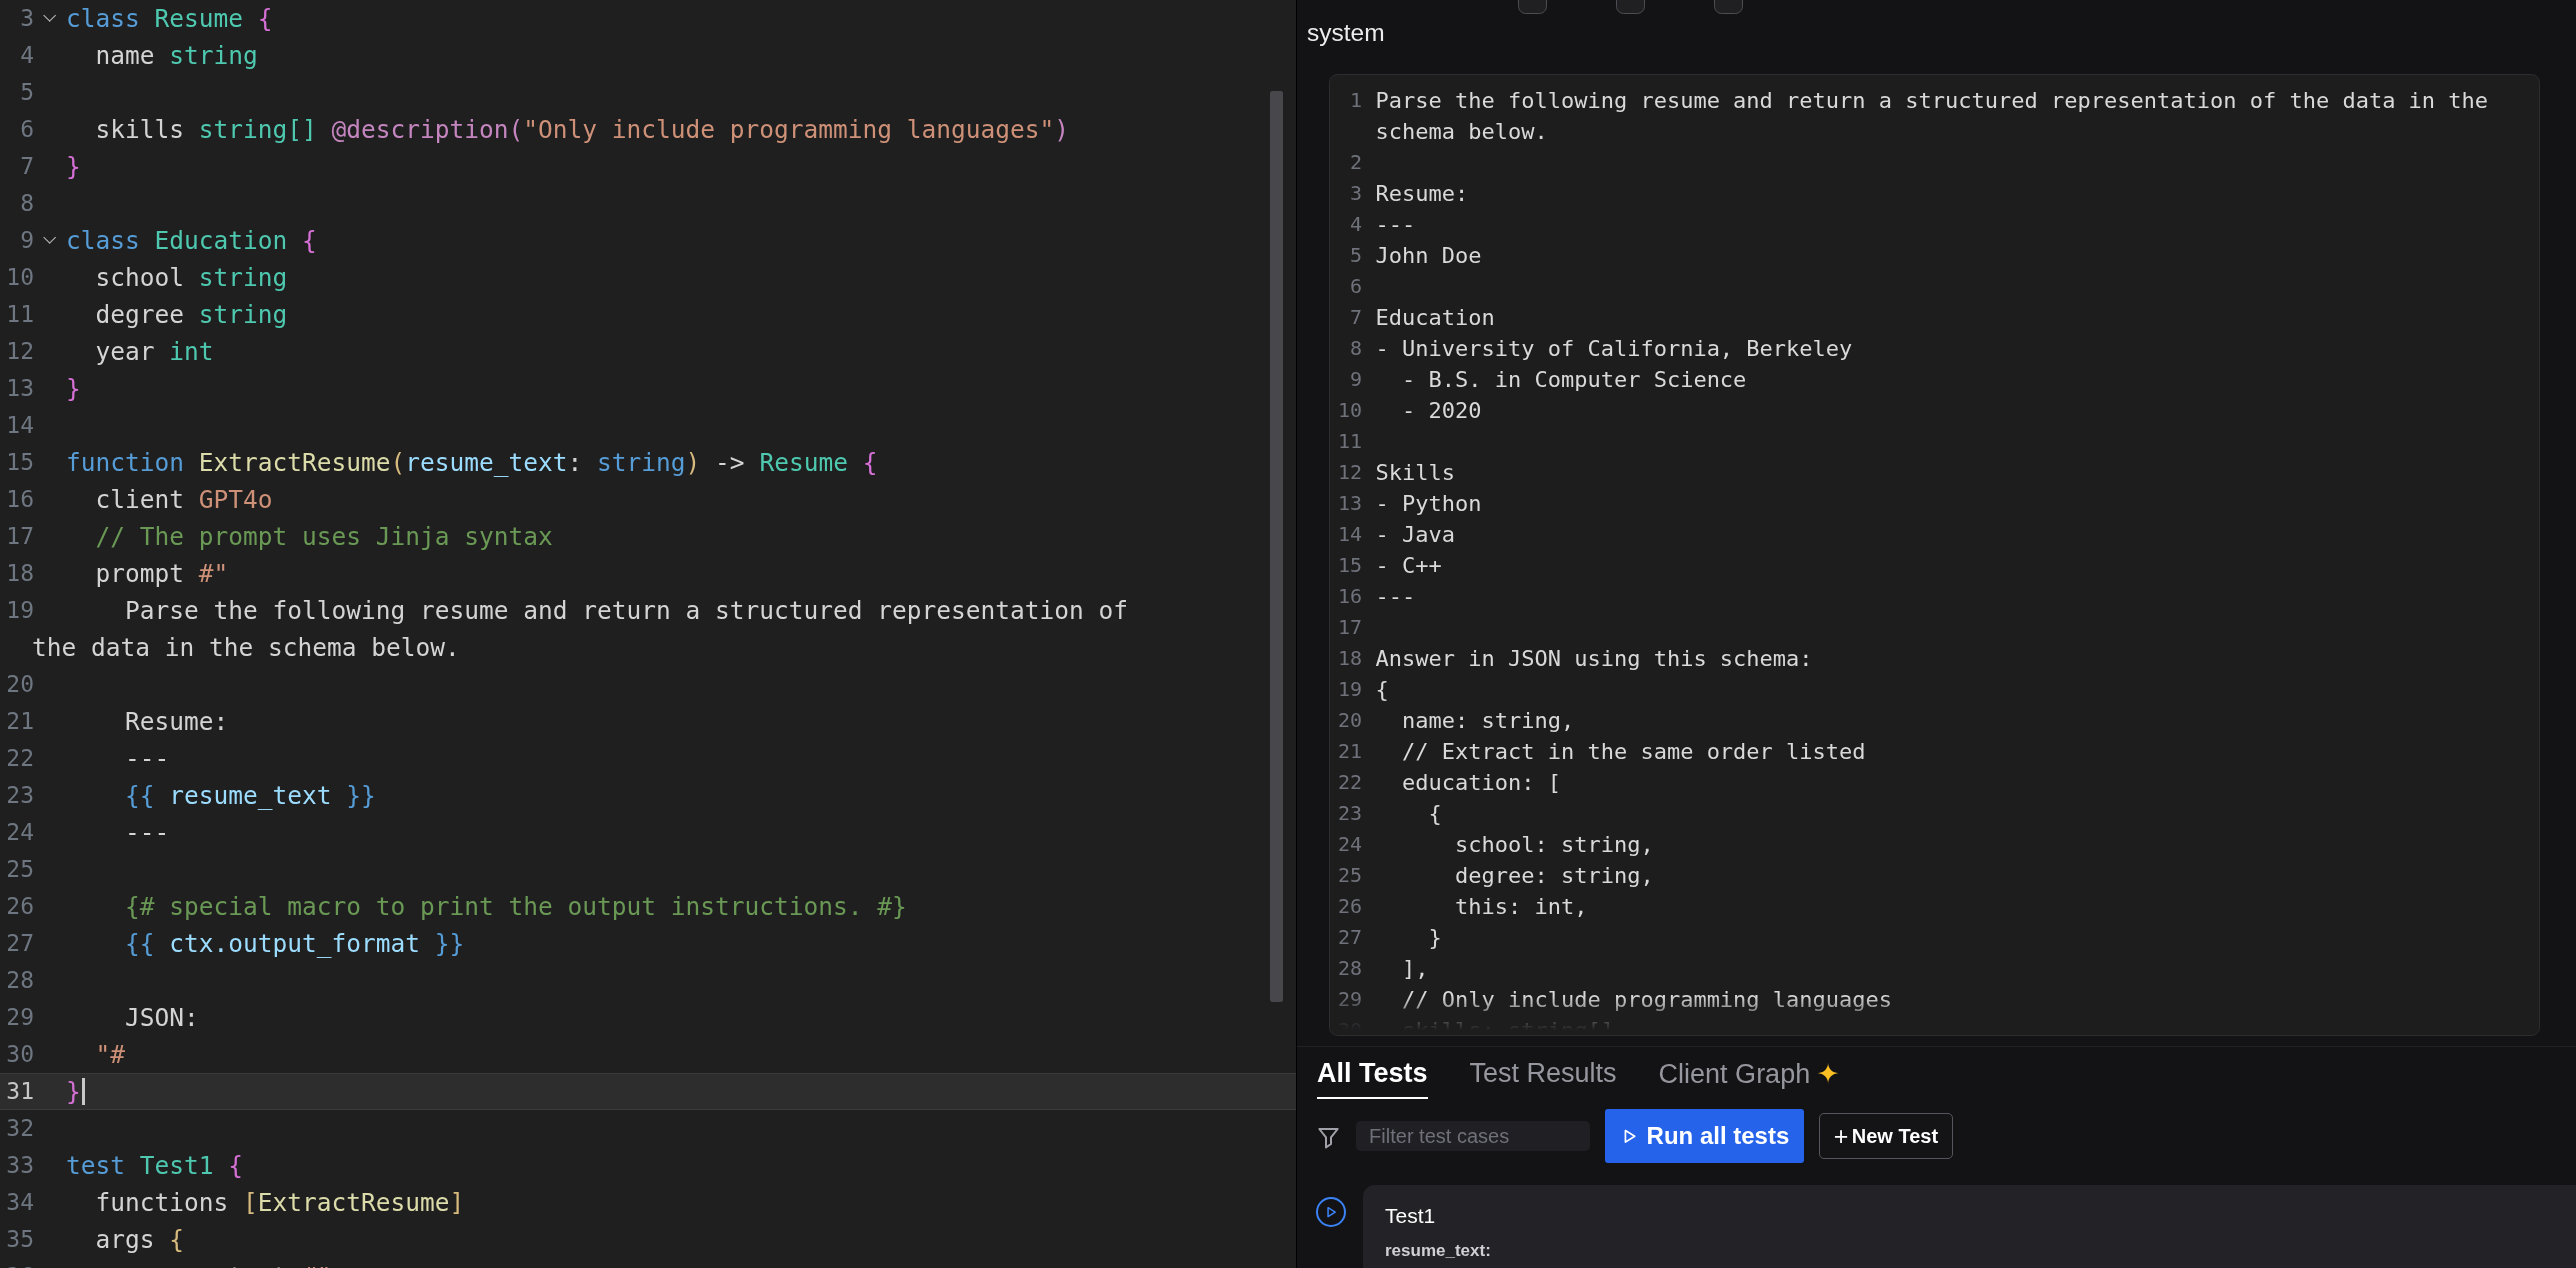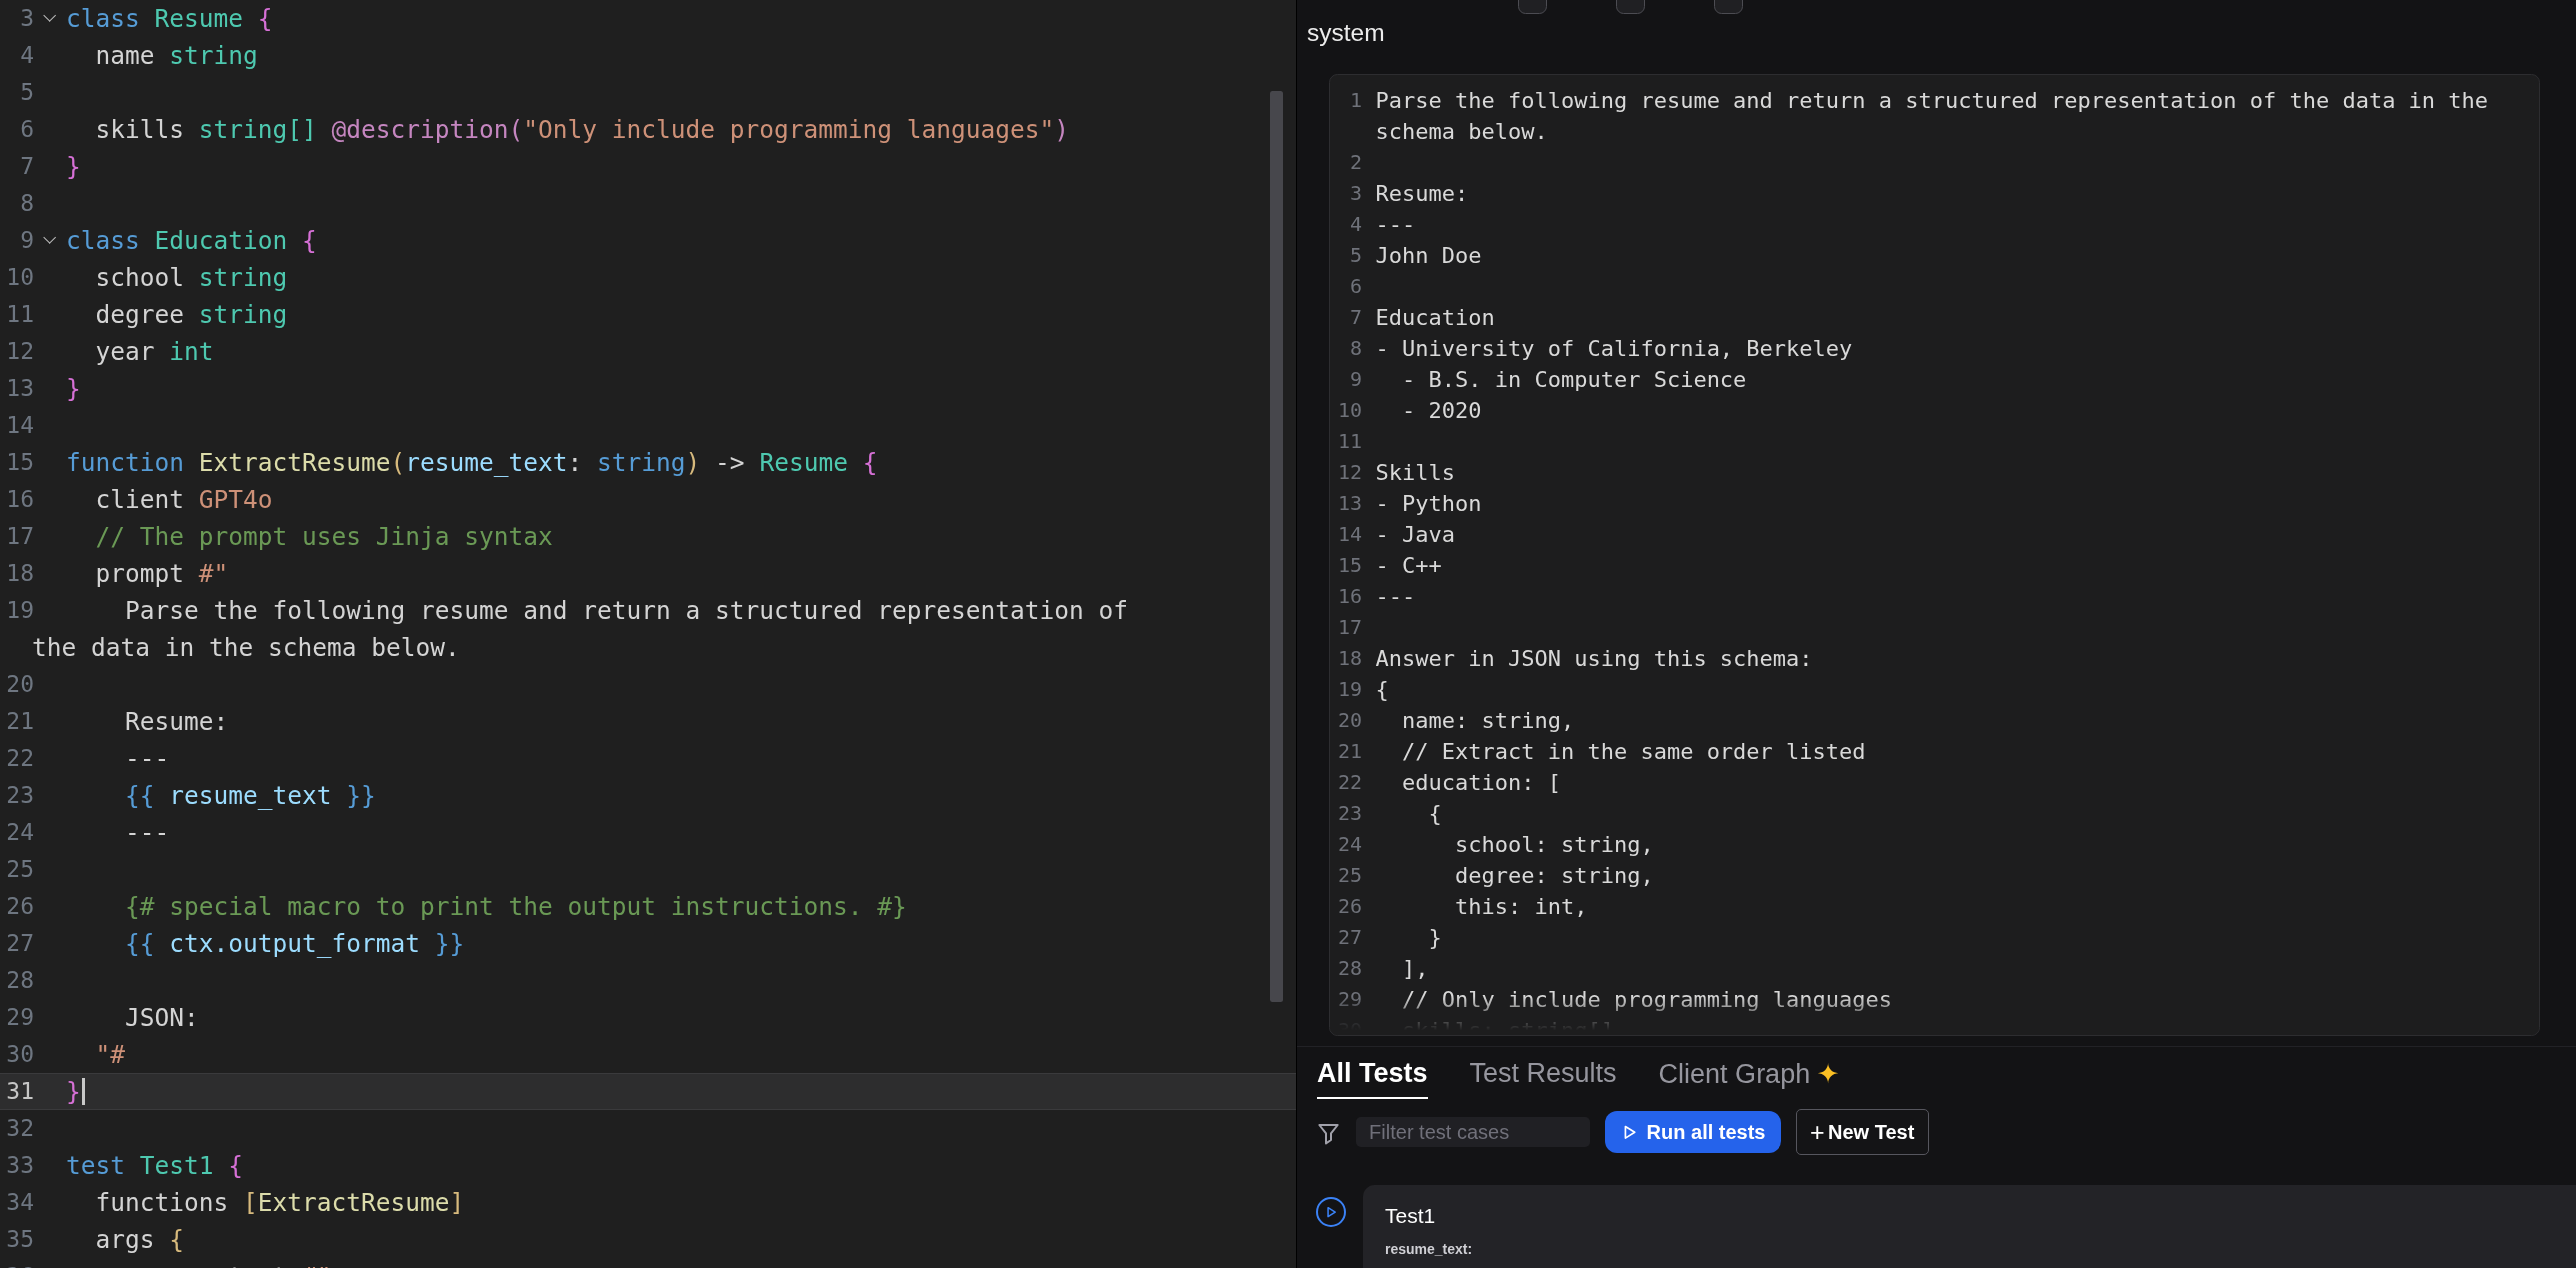--- a/index.html
+++ b/index.html
@@ -53,36 +53,36 @@
   .tabs { position:absolute; left:20px; top:11px; display:flex; gap:42px; font-size:27px; }
   .tab { color:#96969e; font-weight:500; padding-bottom:8.4px; cursor:pointer; }
   .tab.active { color:#ffffff; font-weight:700; border-bottom:2.5px solid #ffffff; }
   .spark { color:#fbbf24; margin-left:6.7px; font-weight:400; }
   .controls { position:absolute; left:18.6px; top:62px; display:flex; align-items:center; gap:15px; }
   .funnel { flex:0 0 25px; }
   .filter-input { width:234px; height:30px; background:#202024; border:none; border-radius:5px;
                   color:#e5e5e5; font-size:20px; padding:0 13.5px;
                   font-family:"Liberation Sans", sans-serif; outline:none; }
   .filter-input::placeholder { color:#70707a; }
-  .btn-run { display:flex; align-items:center; gap:8.4px; height:42px; padding:0 15px;
-             background:var(--accent-blue, #2563eb); border:none; border-radius:12px;
-             color:#fff; font-size:20px; font-weight:600;
+  .btn-run { display:flex; align-items:center; gap:8.4px; height:54px; padding:0 15px;
+             background:var(--accent-blue, #2563eb); border:none; border-radius:3px;
+             color:#fff; font-size:24px; font-weight:600;
              font-family:"Liberation Sans", sans-serif; cursor:pointer; }
   .btn-new { display:flex; align-items:center; gap:3.4px; height:46px; padding:0 13.5px;
              background:#141416; border:1.7px solid #56565e; border-radius:5px;
              color:#fff; font-size:20px; font-weight:700;
              font-family:"Liberation Sans", sans-serif; cursor:pointer; }
   .btn-new .plus { font-size:25px; font-weight:500; line-height:1; }
   .play-circle { position:absolute; left:18.6px; top:150px; width:30px; height:30px;
                  border:2.1px solid var(--play-blue, #3b82f6); border-radius:50%;
                  display:flex; align-items:center; justify-content:center; cursor:pointer; }
   .test-card { position:absolute; left:66px; top:138px; right:0; height:118px;
                background:#232327; border-radius:11.8px 0 0 0; padding:18.6px 22px; cursor:pointer; }
   .test-name { color:#ffffff; font-size:21px; }
-  .test-field { color:#cfcfd4; font-size:14px; font-weight:700; margin-top:13.5px; }
+  .test-field { color:#cfcfd4; font-size:17px; font-weight:700; margin-top:13.5px; }
 </style>
 </head>
 <body>
 
 <div class="app">
 
   <div class="editor">
     <div id="ed-lines">
         <div class="ed-row"><span class="num">3</span><span class="fold"><i class="chev"></i></span><span class="code"><span class="tk-kw">class </span><span class="tk-ty">Resume</span><span class="tk-fg"> </span><span class="tk-pu">{</span></span></div>
         <div class="ed-row"><span class="num">4</span><span class="fold"></span><span class="code"><span class="tk-fg">  name </span><span class="tk-ty">string</span></span></div>

